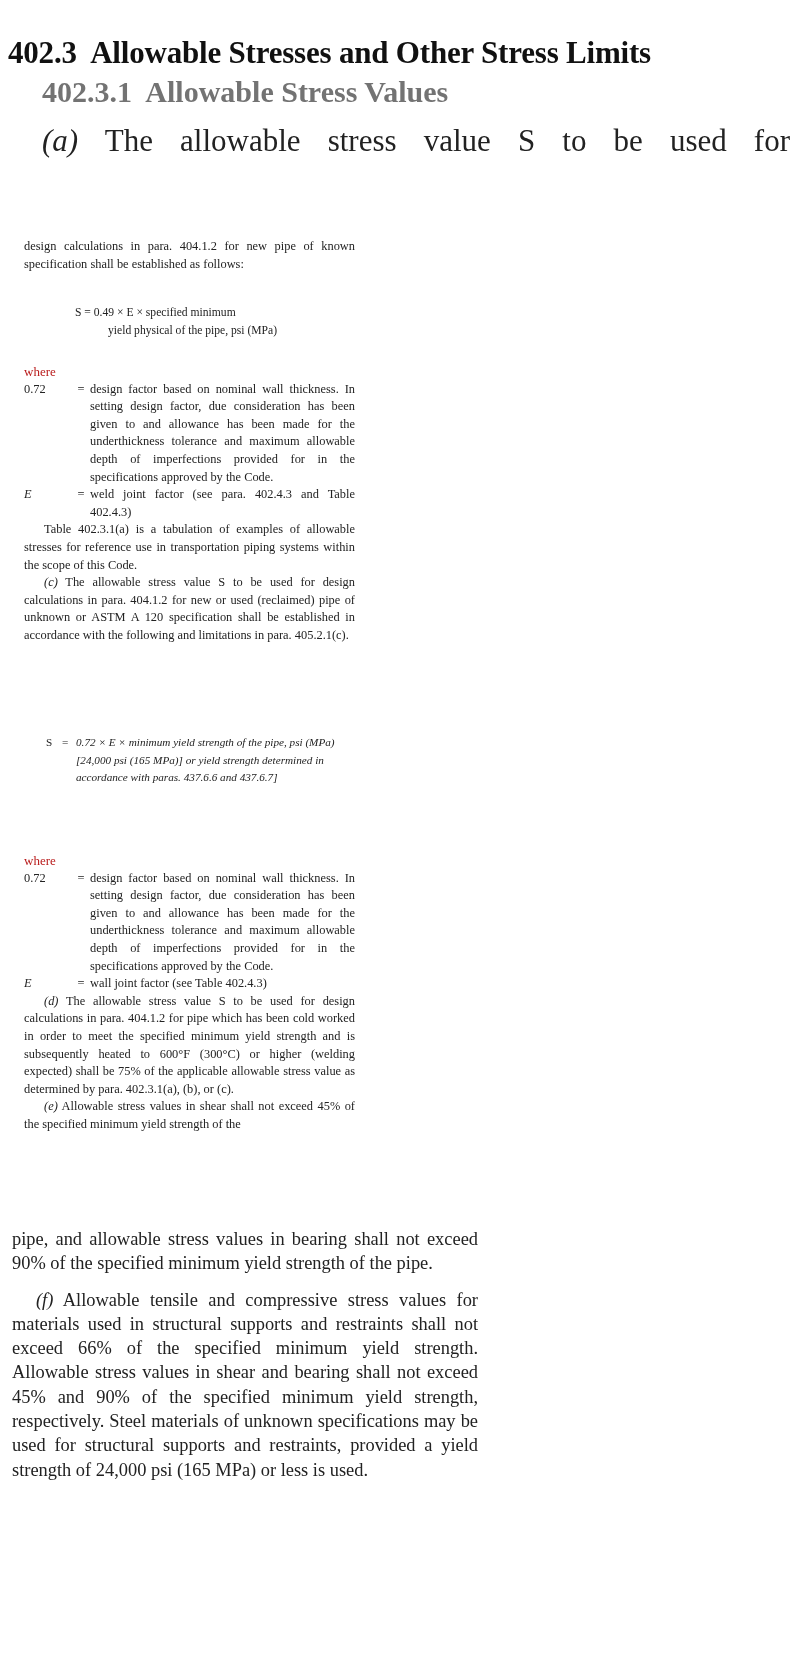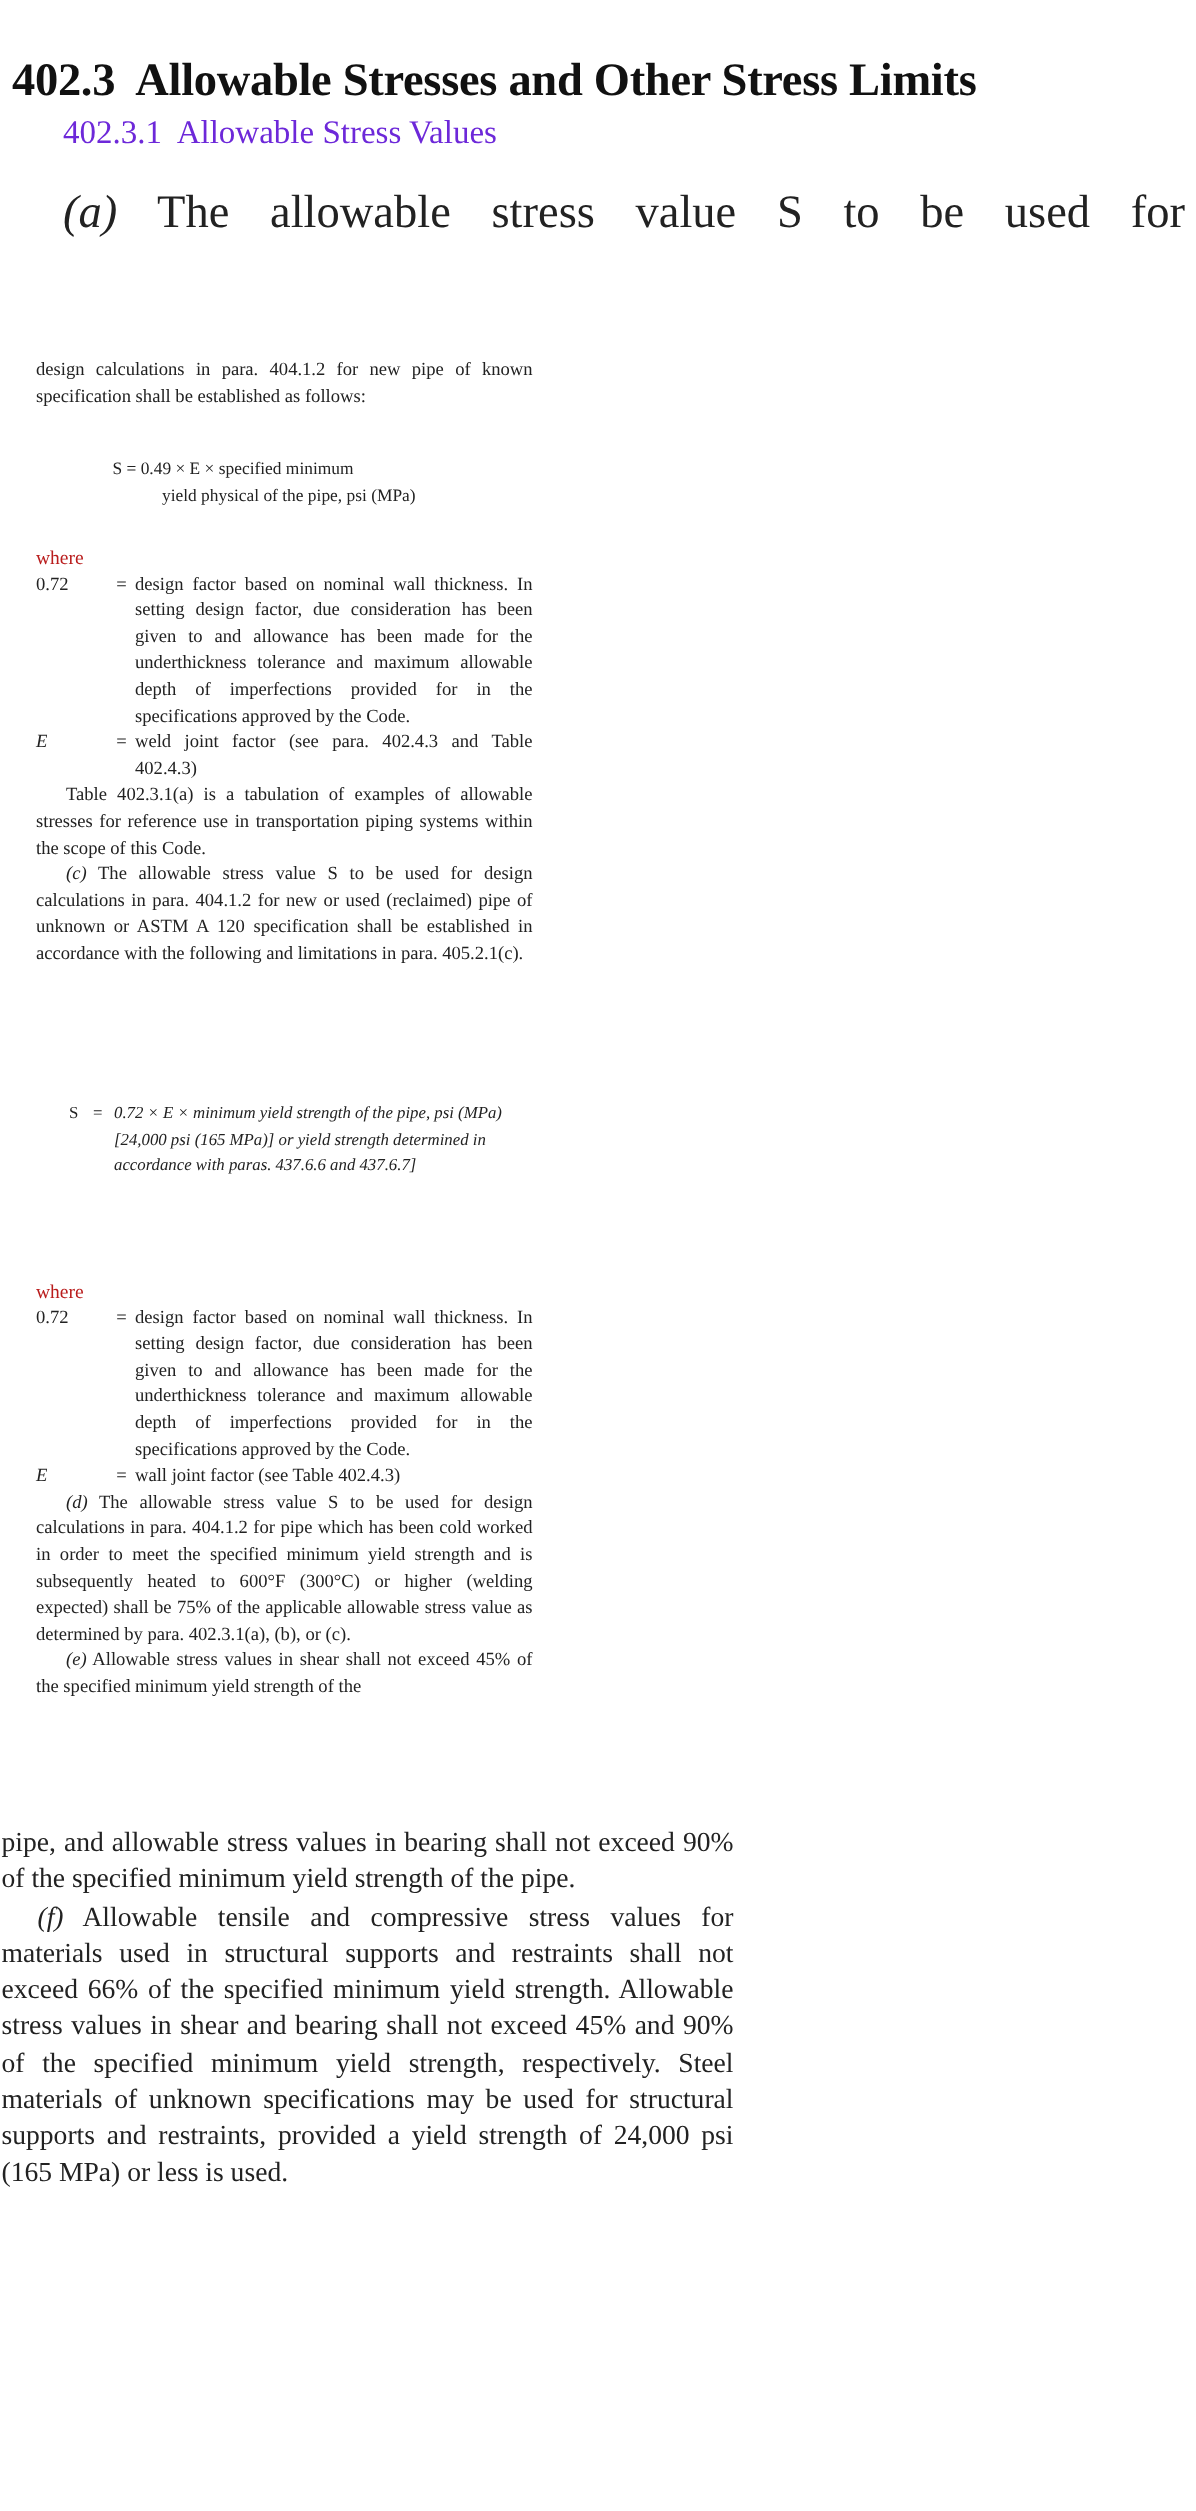--- a/index.html
+++ b/index.html
@@ -1,19 +1,19 @@
 <!DOCTYPE html>
 <html><head>
 <meta charset="utf-8">
 <style>
   html, body { margin: 0; padding: 0; background: #ffffff; }
   body { width: 797px; height: 1674px; position: relative; overflow: hidden; color: #1a1a1a; font-family: "Liberation Serif", "DejaVu Serif", serif; }
   .abs { position: absolute; }
   .h1 { left: 8px; top: 10px; font-size: 31px; font-weight: bold; white-space: nowrap; letter-spacing: -0.2px; color: #111; margin-top: 25px; }
-  .h2 { left: 42px; top: 75px; font-size: 22px; font-weight: normal; white-space: nowrap; color: #6d28d9; }
+  .h2 { left: 42px; top: 75px; font-size: 30px; font-weight: bold; white-space: nowrap; color: #737373; }
   .lead { left: 42px; top: 123px; width: 748px; font-size: 31px; white-space: nowrap; text-align: justify; text-align-last: justify; color: #222; }
   .lead i { font-style: italic; }
 
   .col { left: 24px; width: 331px; font-size: 12.4px; line-height: 17.6px; color: #222; }
   .col p { margin: 0; text-align: justify; }
   .col .ind { text-indent: 20px; }
   .col i { font-style: italic; }
   .eq1 { left: 75px; top: 304px; font-size: 11.6px; line-height: 17.6px; color: #222; }
   .eq1 .l2 { padding-left: 33px; }
   .where { font-size: 13px; color: #b91c1c; }
@@ -22,21 +22,21 @@
   .def .sym { width: 48px; text-align: left; flex-shrink: 0; }
   .def .eqs { width: 18px; text-align: center; flex-shrink: 0; }
   .def .txt { flex: 1; text-align: justify; }
   .eq2 { left: 46px; top: 734px; width: 300px; font-size: 11.2px; line-height: 17.6px; color: #222; }
   .eq2 .hang { display: flex; }
   .eq2 .s { width: 16px; flex-shrink: 0; }
   .eq2 .e { width: 14px; flex-shrink: 0; }
   .eq2 .b { flex: 1; font-style: italic; }
 
   .big { left: 0px; width: 490px; font-size: 18.4px; line-height: 24.3px; color: #222; }
-  .big p { margin: 1px; text-align: justify; }
+  .big p { margin: 12px; text-align: justify; }
   .big .ind { text-indent: 24px; }
   .big i { font-style: italic; }
 </style>
 </head>
 <body>
 
 <div class="abs h1">
   <span>402.3</span>&nbsp;
   <span>Allowable Stresses and Other Stress Limits</span>
 </div>

